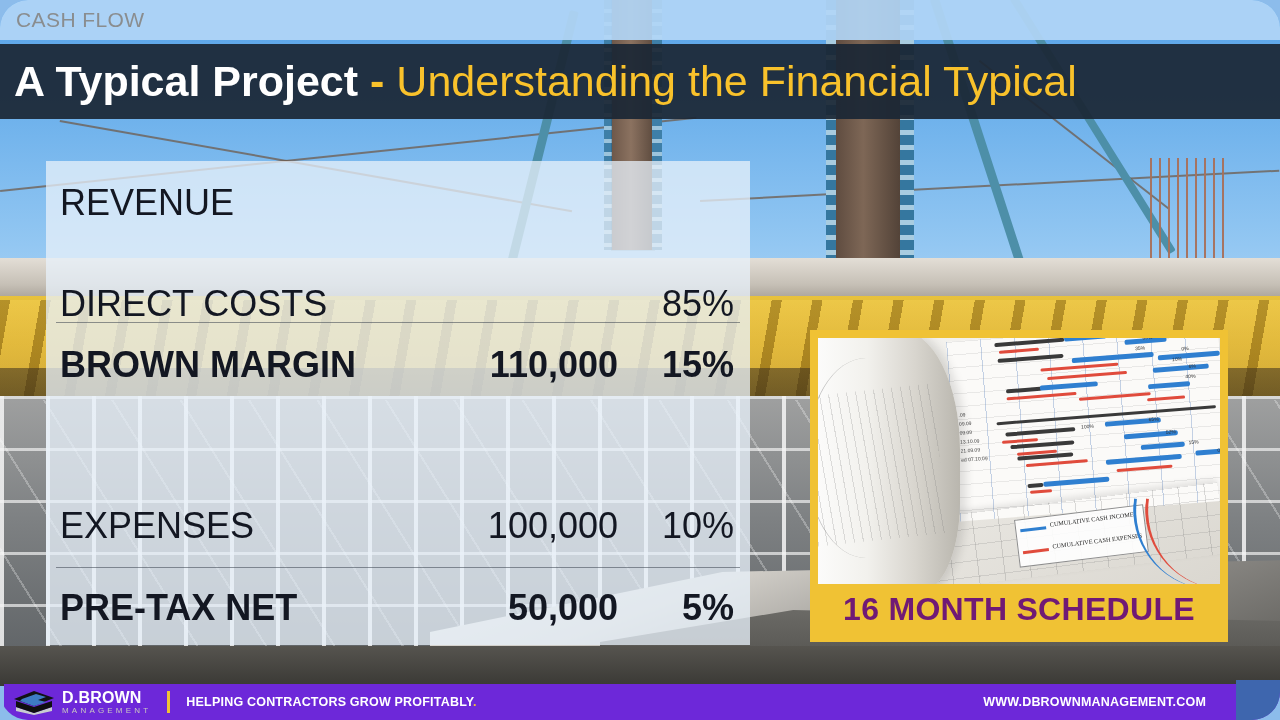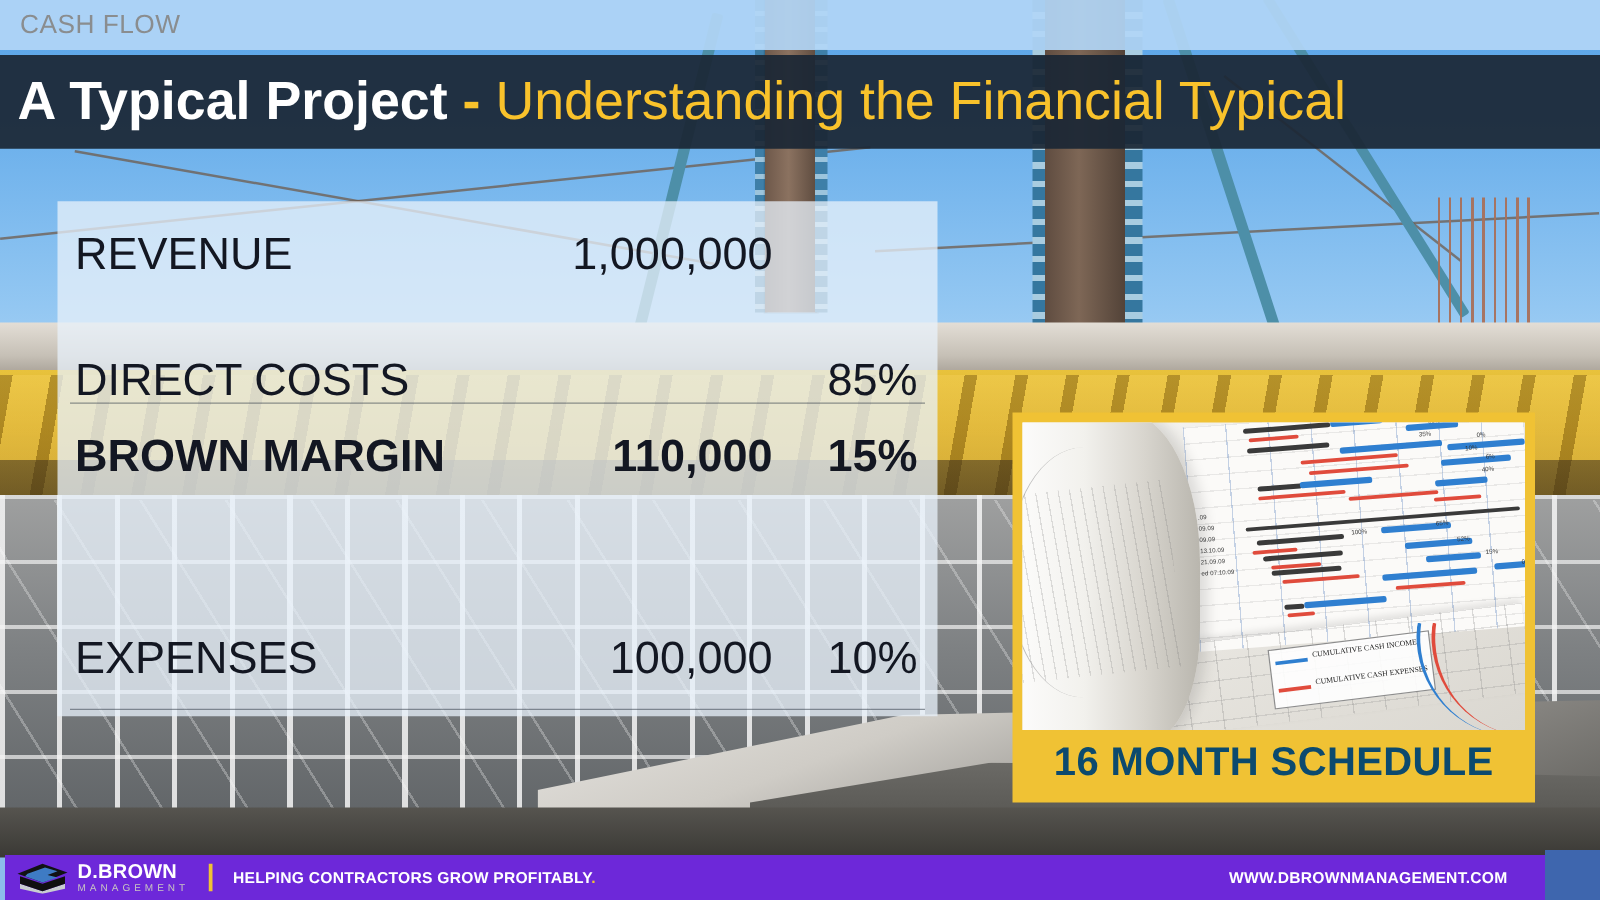--- a/index.html
+++ b/index.html
@@ -2,21 +2,21 @@
 <html><head>
 <meta charset="utf-8">
 <style>
   * { margin:0; padding:0; box-sizing:border-box; }
   html,body { width:1280px; height:720px; overflow:hidden; }
   body {
     font-family:"Liberation Sans", sans-serif;
     background:#8CBCEB;
     position:relative;
   }
-  #slide { position:absolute; inset:0; width:1280px; height:720px; overflow:hidden; }
+  #slide { position:absolute; inset:0; width:1280px; height:720px; overflow:hidden;border-radius:28px; }
 
   
   .bg { position:absolute; inset:0; }
   .bg-sky {
     position:absolute; left:0; top:0; width:1280px; height:340px;
     background:linear-gradient(180deg,#58A3E8 0%, #6FB2EC 35%, #93C7F2 72%, #B4D8F6 100%);
   }
   
   .tower-a {
     position:absolute; left:612px; top:0; width:42px; height:250px;
@@ -117,21 +117,21 @@
   .title-text {
     margin-left:14px; font-size:43px; line-height:1;
     white-space:nowrap;
   }
   .title-main { color:#FFFFFF; font-weight:bold; }
   .title-dash { color:#F9C22B; font-weight:bold; }
   .title-accent { color:#F9C22B; font-weight:400; }
 
   
   .fin-panel {
-    position:absolute; left:46px; top:161px; width:704px; height:412px;
+    position:absolute; left:46px; top:161px; width:704px; height:484px;
     background:rgba(231,241,250,.76);
     padding:0;
   }
   .fin-row {
     position:absolute; left:0; width:704px; height:52px;
     display:flex; align-items:center;
   }
   .fin-label {
     position:absolute; left:14px; font-size:36px; color:#131722;
     white-space:nowrap;
@@ -217,21 +217,21 @@
     position:absolute; left:110px; bottom:-6px; width:300px; height:72px;
     background:linear-gradient(180deg,#FBFAF7,#EDEBE6);
     transform:rotate(-7deg); transform-origin:0 100%;
     box-shadow:0 -3px 6px rgba(0,0,0,.10);
     background-image:
       repeating-linear-gradient(90deg, rgba(130,130,130,.28) 0 1px, transparent 1px 26px),
       repeating-linear-gradient(180deg, rgba(130,130,130,.22) 0 1px, transparent 1px 16px);
   }
   .sched-caption {
     width:402px; height:50px; display:flex; align-items:center; justify-content:center;
-    font-size:32px; font-weight:bold; color:#0c4a6e; letter-spacing:.3px;
+    font-size:32px; font-weight:bold; color:#701a75; letter-spacing:.3px;
   }
 
   
   .footer {
     position:absolute; left:4px; bottom:0; width:1280px; height:36px;
     background:#6d28d9; display:flex; align-items:center;
   }
   .logo-mark { position:relative; width:44px; height:26px; margin-left:8px; flex:none; }
   .footer-brand { margin-left:6px; line-height:1; }
   .brand-top { font-size:16px; font-weight:bold; color:#FFFFFF; letter-spacing:.2px; }
@@ -288,21 +288,20 @@
   <div class="titlebar">
     <div class="title-text">
       <span class="title-main">A Typical Project</span><span class="title-dash"> - </span><span class="title-accent">Understanding the Financial Typical</span>
     </div>
   </div>
 
   <div class="fin-panel">
 
     <div class="fin-row" style="top:16px;">
       <span class="fin-label">REVENUE</span>
-      <span class="fin-amount">1,000,000</span>
       <span class="fin-pct"></span>
     </div>
 
     <div class="fin-row" style="top:97px;margin-top:20px;">
       <span class="fin-label">DIRECT COSTS</span>
       <span class="fin-pct">85%</span>
     </div>
 
     <div class="fin-rule" style="top:161px;"></div>
 
@@ -313,20 +312,25 @@
     </div>
 
     <div class="fin-row" style="top:339px;">
       <span class="fin-label">EXPENSES</span>
       <span class="fin-amount">100,000</span>
       <span class="fin-pct">10%</span>
     </div>
 
     <div class="fin-rule" style="top:406px;"></div>
 
+    <div class="fin-row bold" style="top:421px;">
+      <span class="fin-label">PRE-TAX NET</span>
+      <span class="fin-amount">50,000</span>
+      <span class="fin-pct">5%</span>
+    </div>
   </div>
 
   <div class="sched-card">
     <div class="sched-photo">
 
       <div class="gantt">
         <div class="g-grid"></div>
 
         <div class="gbar dark" style="left:48px;top:5px;width:70px;"></div>
         <div class="gbar blue" style="left:118px;top:4px;width:42px;"></div>

